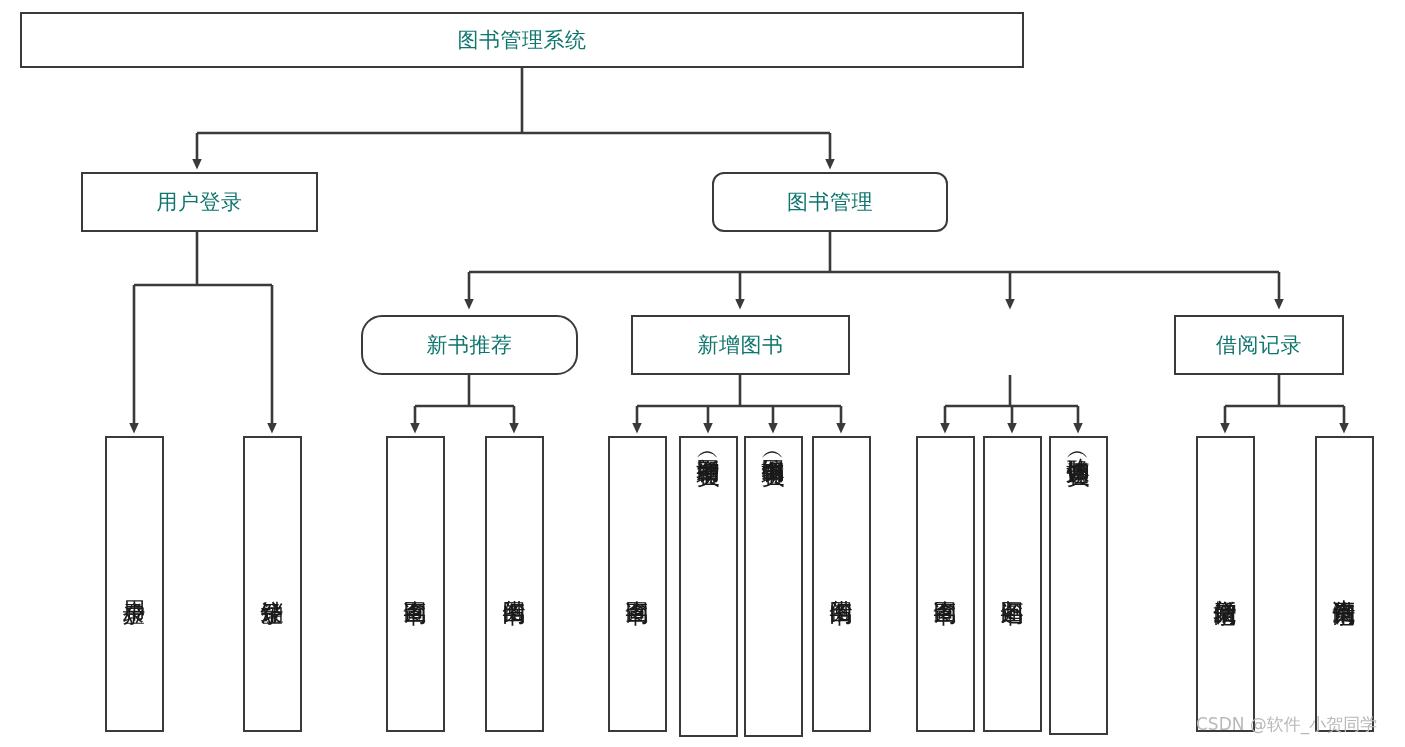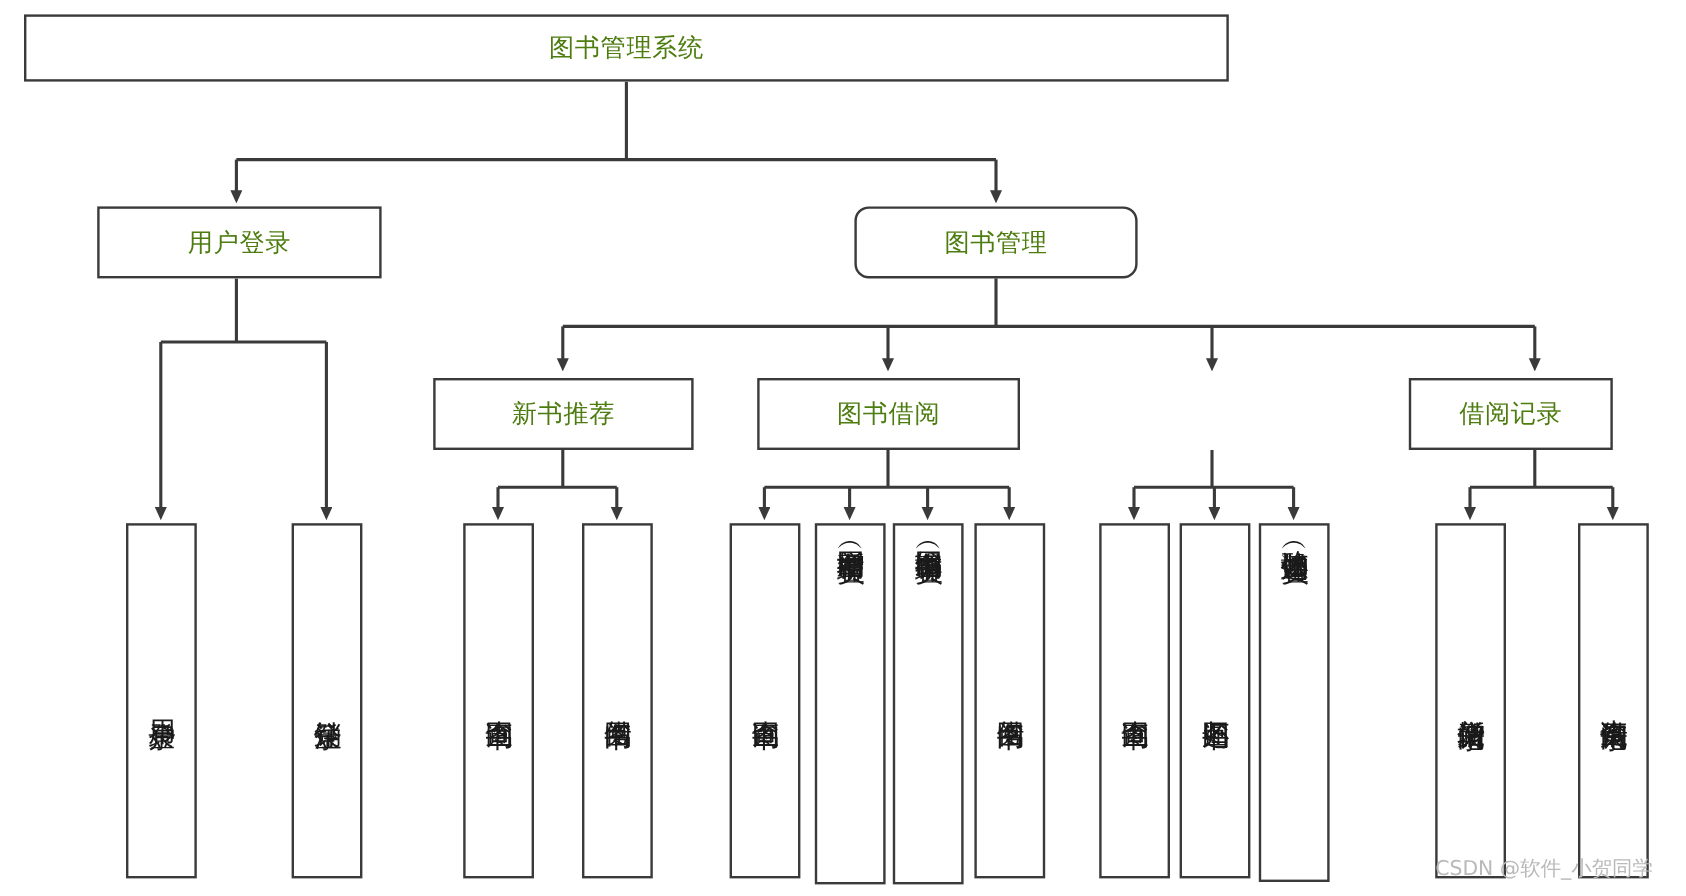--- a/index.html
+++ b/index.html
@@ -31,21 +31,21 @@
     position: absolute;
     box-sizing: border-box;
     background: #ffffff;
     border: 2.5px solid #3a3a3a;
     display: flex;
     align-items: center;
     justify-content: center;
   }
   .node-label-h {
     font-size: 21px;
-    color: #4d7c0f;
+    color: #0f766e;
     letter-spacing: 0.5px;
     white-space: nowrap;
     line-height: 1;
     text-align: center;
   }
   .leaf-box {
     position: absolute;
     box-sizing: border-box;
     background: #ffffff;
     border: 2.5px solid #3a3a3a;
@@ -134,25 +134,25 @@
     <span class="node-label-h">图书管理系统</span>
   </div>
 
   <div class="node-box" style="left:81px; top:172px; width:237px; height:60px;">
     <span class="node-label-h">用户登录</span>
   </div>
   <div class="node-box" style="left:712px; top:172px; width:236px; height:60px;border-radius:12px;">
     <span class="node-label-h">图书管理</span>
   </div>
 
-  <div class="node-box" style="left:361px; top:315px; width:217px; height:60px;">
+  <div class="node-box" style="left:361px; top:315px; width:217px; height:60px;border-radius:21px;">
     <span class="node-label-h">新书推荐</span>
   </div>
   <div class="node-box" style="left:631px; top:315px; width:219px; height:60px;">
-    <span class="node-label-h">图书借阅</span>
+    <span class="node-label-h">新增图书</span>
   </div>
   <div class="node-box" style="left:1174px; top:315px; width:170px; height:60px;">
     <span class="node-label-h">借阅记录</span>
   </div>
 
   <div class="leaf-box center-v" style="left:105px; top:436px; width:59px; height:296px;">
     <span class="leaf-label-v">用户登录</span>
   </div>
   <div class="leaf-box center-v" style="left:243px; top:436px; width:59px; height:296px;">
     <span class="leaf-label-v">注销登录</span>

